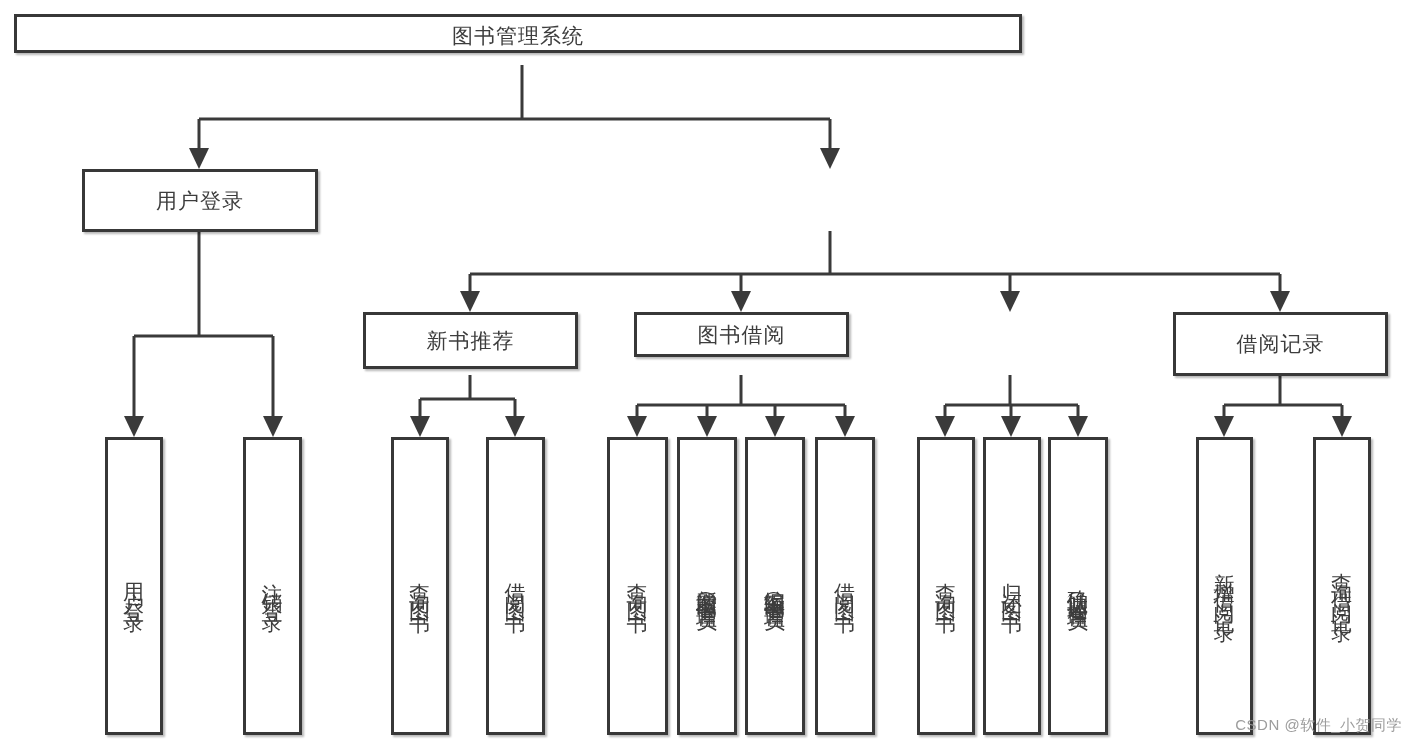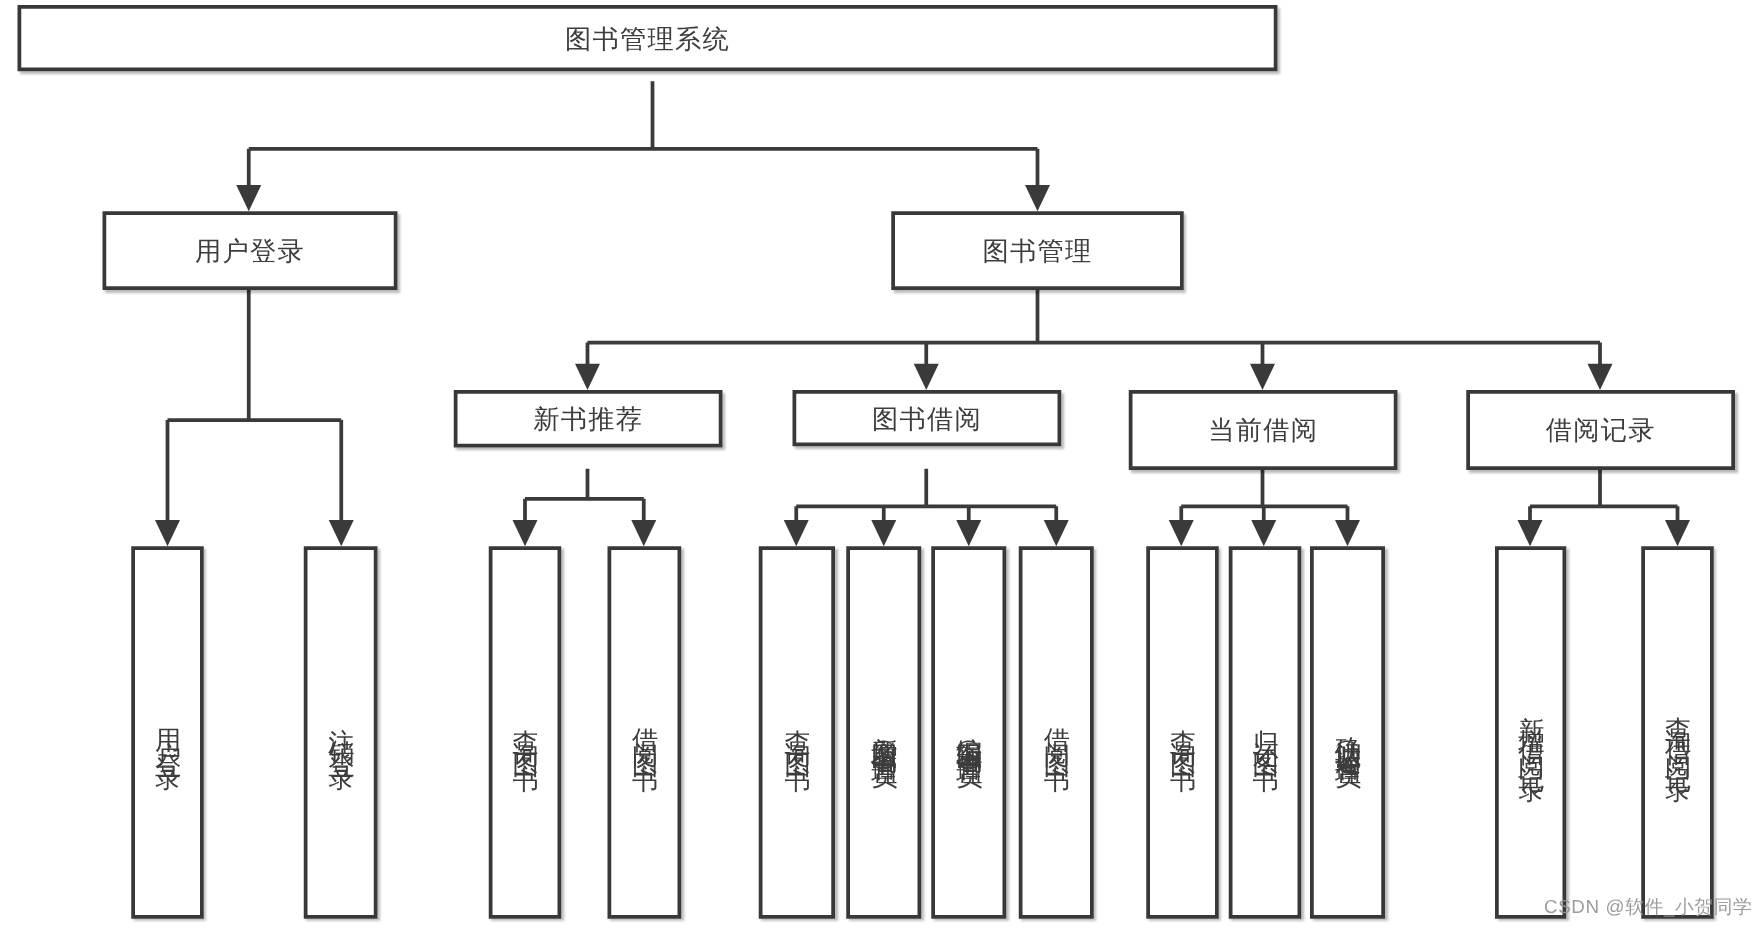--- a/index.html
+++ b/index.html
@@ -111,39 +111,33 @@
       <polygon points="1001,416 1021,416 1011,437"></polygon>
       <polygon points="1068,416 1088,416 1078,437"></polygon>
     </g>
     <g>
       <path d="M1280 375 V405 M1224 405 H1342 M1224 405 V418 M1342 405 V418"></path>
       <polygon points="1214,416 1234,416 1224,437"></polygon>
       <polygon points="1332,416 1352,416 1342,437"></polygon>
     </g>
   </svg>
 
-  <div class="node" style="left:14px; top:4px; width:1008px; height:53px;">
+  <div class="node" style="left:14px; top:14px; width:1008px; height:39px;align-items:flex-end;">
     <span class="label-h">图书管理系统</span>
   </div>
 
   <div class="node" style="left:82px; top:169px; width:236px; height:63px;">
     <span class="label-h">用户登录</span>
   </div>
-  <div class="node" style="left:713px; top:169px; width:234px; height:63px;">
-    <span class="label-h">图书管理</span>
-  </div>
 
-  <div class="node" style="left:363px; top:312px; width:215px; height:46px;">
+  <div class="node" style="left:363px; top:312px; width:215px; height:57px;">
     <span class="label-h">新书推荐</span>
   </div>
   <div class="node" style="left:634px; top:312px; width:215px; height:45px;">
     <span class="label-h">图书借阅</span>
-  </div>
-  <div class="node" style="left:903px; top:312px; width:215px; height:64px;">
-    <span class="label-h">当前借阅</span>
   </div>
   <div class="node" style="left:1173px; top:312px; width:215px; height:64px;">
     <span class="label-h">借阅记录</span>
   </div>
 
   <div class="node leaf" style="left:105px; top:437px; width:58px; height:298px;">
     <span class="label-v">用户登录</span>
   </div>
   <div class="node leaf" style="left:243px; top:437px; width:59px; height:298px;">
     <span class="label-v">注销登录</span>

